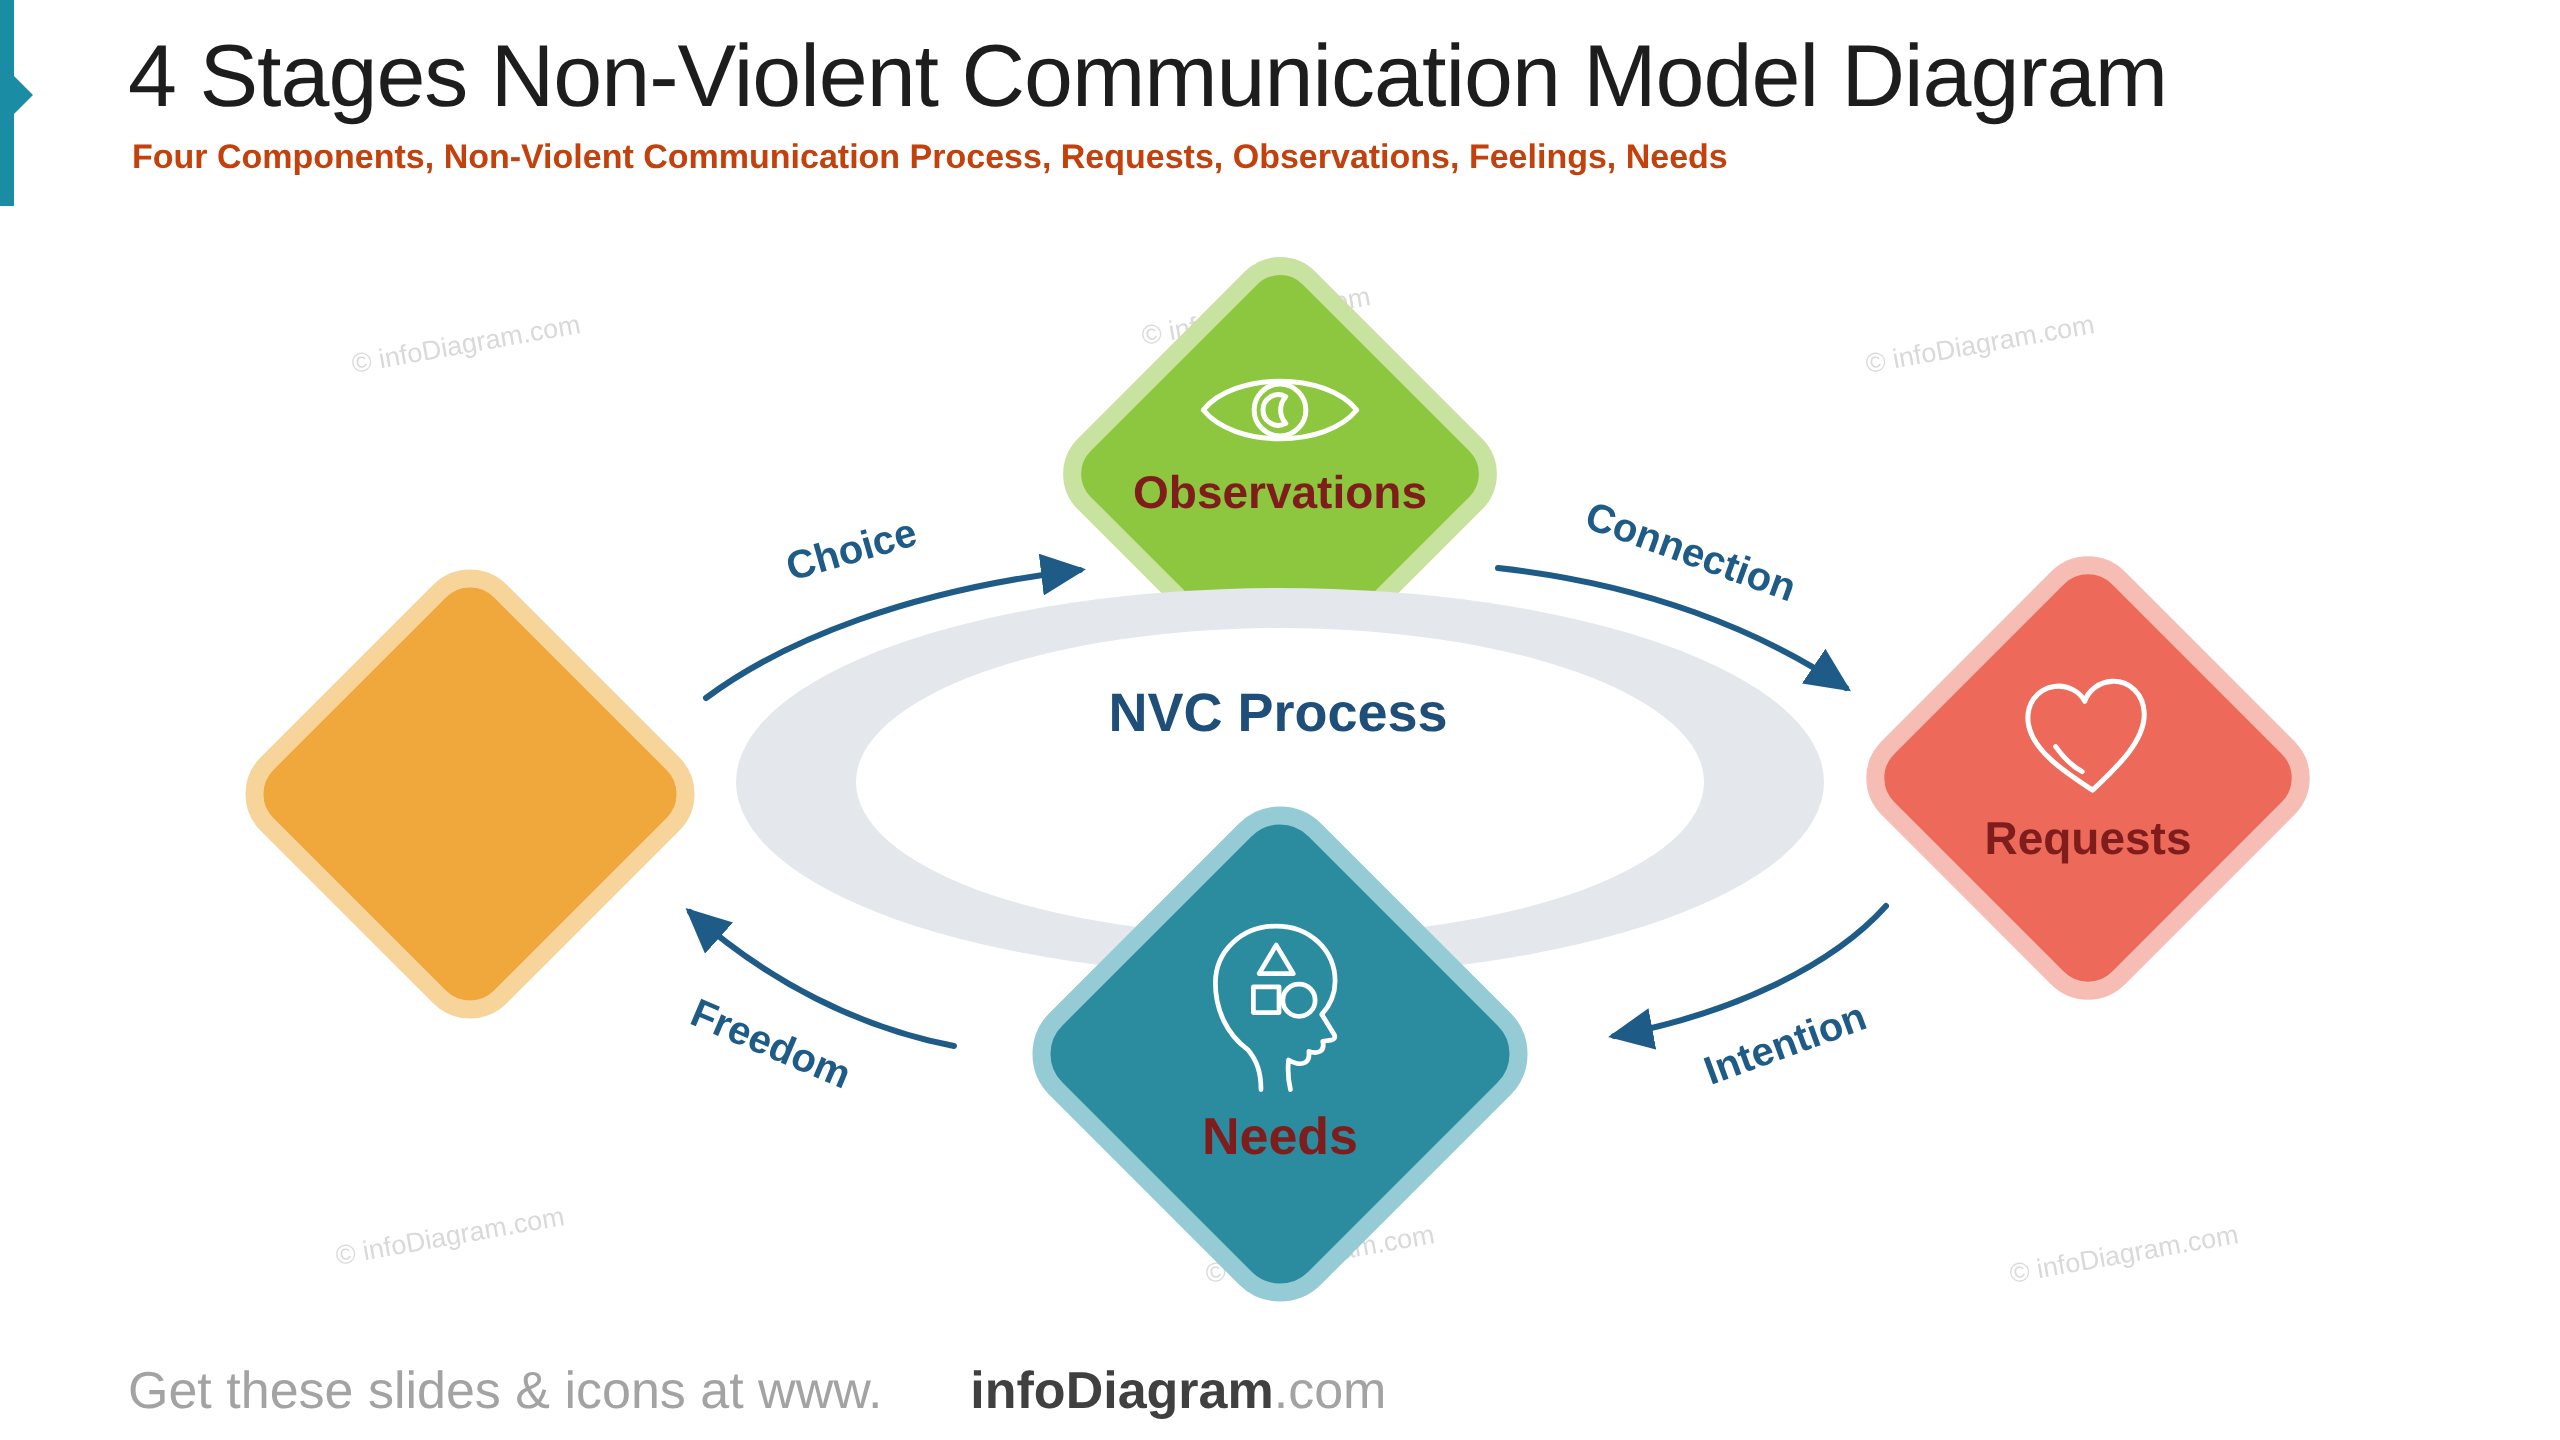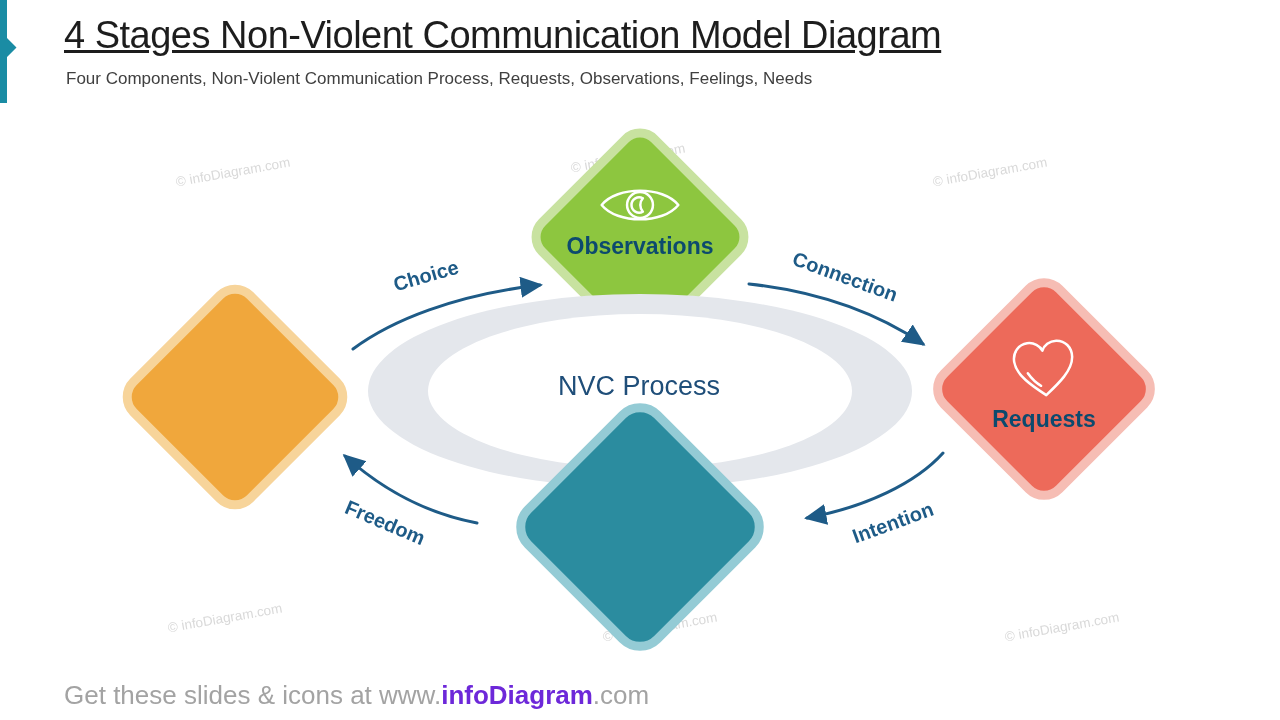--- a/index.html
+++ b/index.html
@@ -1,64 +1,64 @@
 <!DOCTYPE html>
 <html><head>
 <meta charset="utf-8">
 <style>
   html,body{margin:0;padding:0;background:#fff;}
   .slide{position:relative;width:1280px;height:720px;background:#ffffff;overflow:hidden;
          font-family:"Liberation Sans",sans-serif;}
 
   
   .accent{position:absolute;left:0;top:0;z-index:8;}
-  .title{position:absolute;left:64px;top:14px;font-size:38px;font-weight:400;color:#1d1d1d;
-         letter-spacing:-0.5px;white-space:nowrap;z-index:8;text-decoration:underline;}
-  .subtitle{position:absolute;left:66px;top:69px;font-size:17px;color:#404040;white-space:nowrap;z-index:8;}
+  .title{position:absolute;left:64px;top:14px;font-size:44px;font-weight:400;color:#1d1d1d;
+         letter-spacing:-0.5px;white-space:nowrap;z-index:8;}
+  .subtitle{position:absolute;left:66px;top:69px;font-size:17px;color:#c2410c;white-space:nowrap;z-index:8;font-weight:bold;}
 
   
   .watermark{position:absolute;color:#d9d9d9;font-size:13.5px;white-space:nowrap;
              transform:translate(-50%,-50%) rotate(-10deg);z-index:1;}
 
   
   .ring-outer{position:absolute;left:368px;top:294px;width:544px;height:194px;border-radius:50%;
               background:#E4E7EC;z-index:3;}
   .ring-inner{position:absolute;left:428px;top:314px;width:424px;height:154px;border-radius:50%;
               background:#ffffff;z-index:3;}
   .nvc-label{position:absolute;left:639px;top:357px;transform:translate(-50%,-50%);
-             font-size:27px;font-weight:400;color:#1F4E79;white-space:nowrap;z-index:4;margin-top:29px;}
+             font-size:27px;font-weight:700;color:#1F4E79;white-space:nowrap;z-index:4;}
 
   
   .diamond{position:absolute;transform:rotate(45deg);box-sizing:border-box;border:9px solid;}
   .dm-observations{left:556px;top:153px;width:168px;height:168px;border-radius:25px;z-index:2;}
   .dm-requests{left:148px;top:310px;width:174px;height:174px;border-radius:26px;z-index:5;}
   .dm-feelings{left:958px;top:303px;width:172px;height:172px;border-radius:26px;z-index:5;}
   .dm-needs{left:544px;top:431px;width:192px;height:192px;border-radius:29px;z-index:5;}
 
   .dcontent{position:absolute;width:220px;display:flex;flex-direction:column;align-items:center;
             gap:6px;z-index:6;}
   .dc-observations{left:530px;top:182px;}
   .dc-requests{left:125px;top:341px;}
   .dc-feelings{left:934px;top:337px;}
   .dc-needs{left:530px;top:456px;}
-  .dlabel{color:#0c4a6e;font-weight:700;font-size:23px;line-height:1.1;white-space:nowrap;}
+  .dlabel{color:#7f1d1d;font-weight:700;font-size:23px;line-height:1.1;white-space:nowrap;}
   .dc-needs .dlabel{font-size:26px;}
   .dicon{display:block;}
 
   
   .arrows{position:absolute;left:0;top:0;width:1280px;height:720px;z-index:6;pointer-events:none;}
   .flow-label{position:absolute;font-size:20px;font-weight:700;color:#1E5B87;white-space:nowrap;z-index:7;}
   .fl-choice{left:426px;top:276px;transform:translate(-50%,-50%) rotate(-16deg);}
   .fl-connection{left:845px;top:277px;transform:translate(-50%,-50%) rotate(20deg);}
   .fl-intention{left:893px;top:523px;transform:translate(-50%,-50%) rotate(-20deg);}
   .fl-freedom{left:385px;top:523px;transform:translate(-50%,-50%) rotate(23deg);}
 
   
   .footer{position:absolute;left:64px;top:680px;font-size:26px;color:#a3a3a3;white-space:nowrap;z-index:8;}
-  .footer .brand{font-weight:700;color:#6d28d9;}
+  .footer .brand{font-weight:700;color:#404040;margin-left:44px;}
 </style>
 </head>
 <body>
 
 <div class="slide">
 
   <svg class="accent" width="18" height="104" viewBox="0 0 18 104">
     <polygon points="0,0 7,0 7,38 16.5,47.5 7,57 7,103 0,103" fill="#1A8CA4"></polygon>
   </svg>
 
@@ -92,20 +92,29 @@
   </div>
 
   <div class="dcontent dc-feelings">
     <svg class="dicon" width="70" height="64" viewBox="0 0 72 66" fill="none" stroke="#ffffff" stroke-width="2.6" stroke-linecap="round" stroke-linejoin="round" style="transform:rotate(-5deg);">
       <path d="M36 60 C22 49 7 37 6 23 C5.4 13 12 5.5 21 5 C28 4.6 34 9 36 14 C38 9 44 4.6 51 5 C60 5.5 66.6 13 66 23 C65 37 50 49 36 60 Z"></path>
       <path d="M19 36 C22.5 42 27 47 31.5 50"></path>
     </svg>
     <div class="dlabel">Requests</div>
   </div>
 
+  <div class="dcontent dc-needs">
+    <svg class="dicon" width="76" height="92" viewBox="0 0 80 94" fill="none" stroke="#ffffff" stroke-width="2.5" stroke-linecap="round" stroke-linejoin="round">
+      <path d="M30 92 C30 83 28 77 23 71 C12 63 6 50 6 36 C6 19 20 6 38 6 C56 6 69 19 69 35 C69 42 66 48 62 52.5 L68.5 63 C69.3 64.5 68.6 65.8 67 66 L62.5 66.6 C63 68.8 62.8 70.8 61.3 71.8 C59.8 72.8 57.3 72.6 55.2 72 C55.5 74.5 55 76.8 53.2 77.8 C50.8 79.2 47 78 44.5 76.5 C44 81.5 44.3 87 45.5 92"></path>
+      <path d="M38 16 L47 31 L29 31 Z"></path>
+      <rect x="26" y="38" width="13.5" height="13.5"></rect>
+      <circle cx="50" cy="45" r="8.5"></circle>
+    </svg>
+    <div class="dlabel">Needs</div>
+  </div>
 
 
   <svg class="arrows" viewBox="0 0 1280 720">
     <defs>
       <marker id="ah" markerWidth="9" markerHeight="9" refX="6.5" refY="3.5" orient="auto">
         <path d="M0,0 L7.5,3.5 L0,7 Z" fill="#1E5B87"></path>
       </marker>
     </defs>
     <path d="M353 349 C392 320 455 295 540 285" fill="none" stroke="#1E5B87" stroke-width="3" stroke-linecap="round" marker-end="url(#ah)"></path>
     <path d="M749 284 C822 292 880 315 923 344" fill="none" stroke="#1E5B87" stroke-width="3" stroke-linecap="round" marker-end="url(#ah)"></path>

